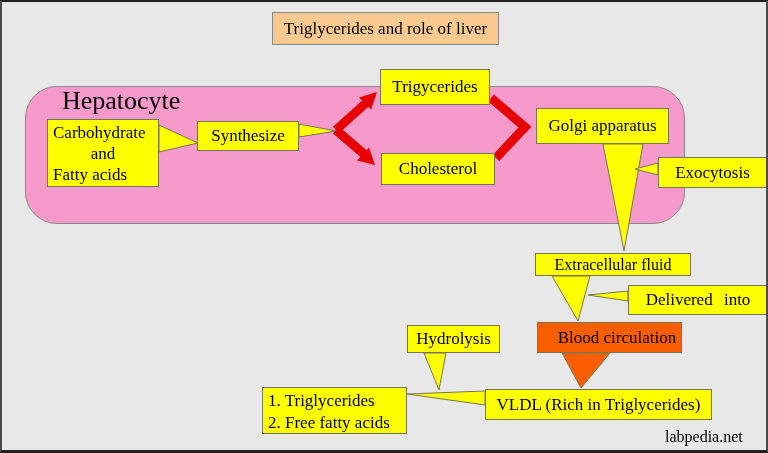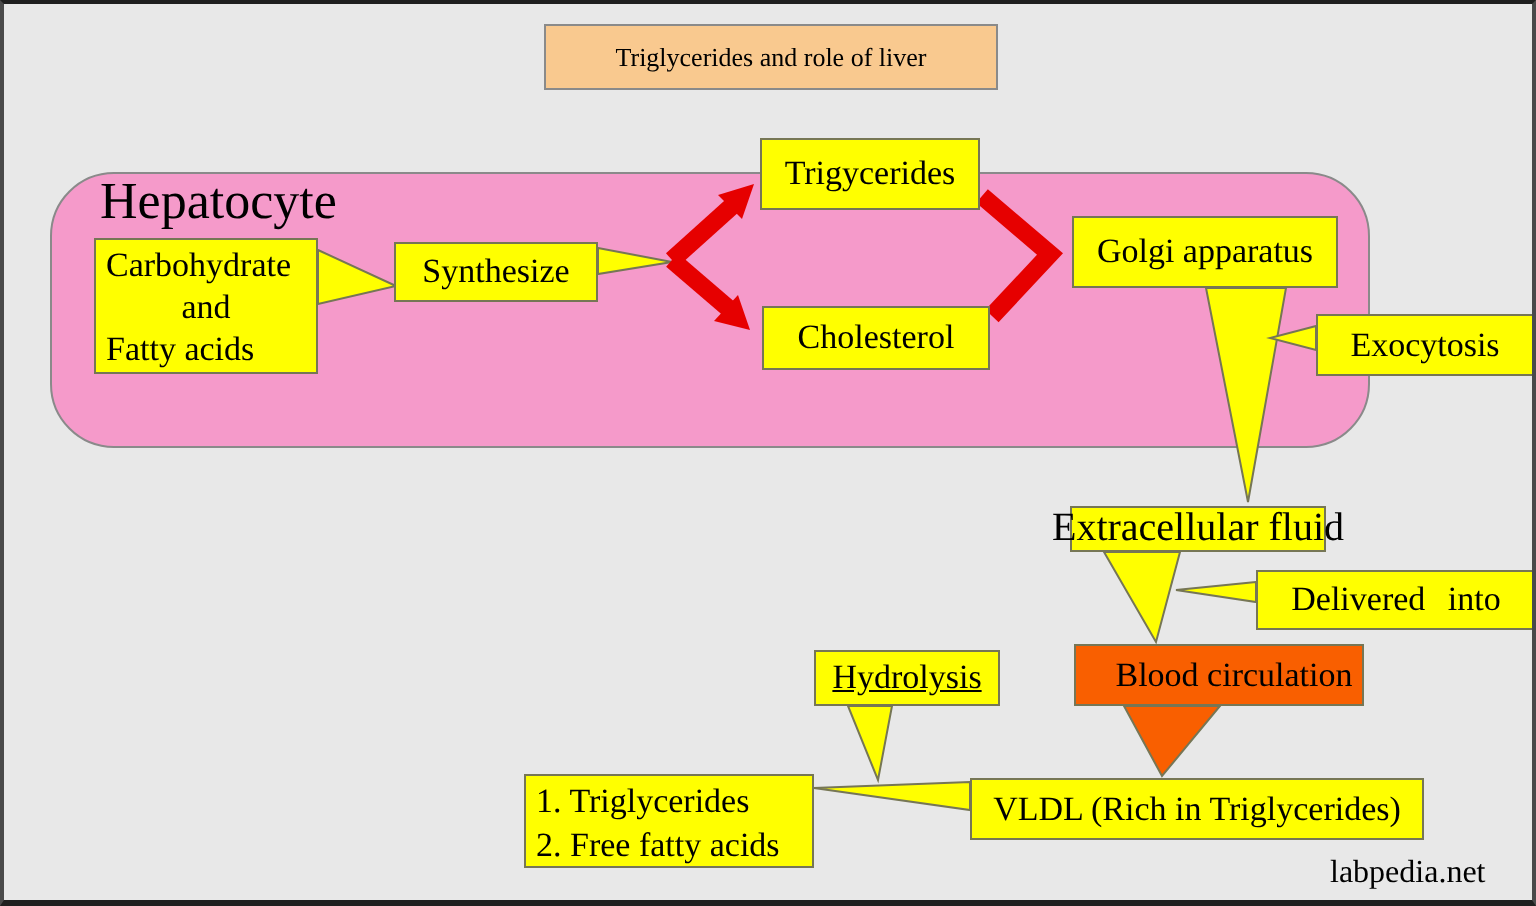--- a/index.html
+++ b/index.html
@@ -12,21 +12,21 @@
   }
   .abs{position:absolute; box-sizing:border-box;}
   .box{
     background:#ffff00; border:1px solid #767655;
     display:flex; align-items:center; justify-content:center;
     font-size:17px; white-space:nowrap; z-index:3;
   }
   .title-box{
     background:#f9c98f; border:1px solid #8a8a8a; z-index:3;
     display:flex; align-items:center; justify-content:center;
-    font-size:13px; white-space:nowrap;
+    font-size:17px; white-space:nowrap;
   }
   .cell{
     background:#f59aca; border:1px solid #8a8a8a; border-radius:32px; z-index:1;
   }
   .cell-label{ font-size:26px; z-index:3; white-space:nowrap;}
   .multi{flex-direction:column; align-items:stretch; justify-content:flex-start; padding-top:2px;}
   .multi .l{line-height:21px; padding-left:5px;}
   .multi .c{text-align:center; padding-left:0;}
   .orange{background:#f95f00;}
   .watermark{font-size:16px; z-index:3; white-space:nowrap;}
@@ -60,21 +60,21 @@
       <polygon points="373,163 355,158.5 367,145.5" fill="#e60000"></polygon>
     </g>
 
     <polyline points="489,96 523,125 494,156" fill="none" stroke="#e60000" stroke-width="9"></polyline>
   </svg>
 
   <div class="abs title-box" style="left:270px; top:10px; width:227px; height:33px;">
     <span>Triglycerides and role of liver</span>
   </div>
 
-  <div class="abs cell-label" style="left:48px; top:84px;">Hepatocyte</div>
+  <div class="abs cell-label" style="left:60px; top:84px;">Hepatocyte</div>
 
   <div class="abs box multi" style="left:45px; top:117px; width:112px; height:68px;">
     <span class="l">Carbohydrate</span>
     <span class="l c">and</span>
     <span class="l">Fatty acids</span>
   </div>
 
   <div class="abs box" style="left:195px; top:119px; width:102px; height:30px;">
     <span>Synthesize</span>
   </div>
@@ -88,33 +88,33 @@
   </div>
 
   <div class="abs box" style="left:534px; top:106px; width:133px; height:36px;justify-content:center;">
     <span>Golgi apparatus</span>
   </div>
 
   <div class="abs box" style="left:656px; top:155px; width:109px; height:31px;">
     <span>Exocytosis</span>
   </div>
 
-  <div class="abs box" style="left:533px; top:251px; width:128px; height:23px; font-size:20px;">
+  <div class="abs box" style="left:533px; top:251px; width:156px; height:23px; font-size:16px;">
     <span>Extracellular fluid</span>
   </div>
 
   <div class="abs box widewords" style="left:626px; top:283px; width:140px; height:30px;">
     <span>Delivered into</span>
   </div>
 
   <div class="abs box orange" style="left:535px; top:320px; width:145px; height:31px;padding-left:15px;">
     <span>Blood circulation</span>
   </div>
 
-  <div class="abs box" style="left:405px; top:323px; width:93px; height:28px;text-decoration:underline;">
+  <div class="abs box" style="left:405px; top:323px; width:93px; height:28px;">
     <span>Hydrolysis</span>
   </div>
 
   <div class="abs box multi" style="left:260px; top:385px; width:145px; height:47px;">
     <span class="l" style="line-height:22px;">1. Triglycerides</span>
     <span class="l" style="line-height:22px;">2. Free fatty acids</span>
   </div>
 
   <div class="abs box" style="left:483px; top:387px; width:227px; height:31px;">
     <span>VLDL (Rich in Triglycerides)</span>

